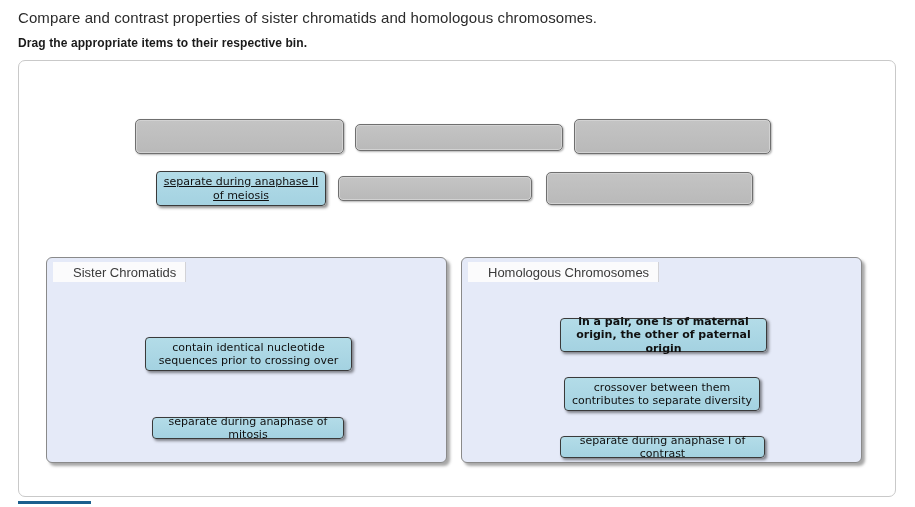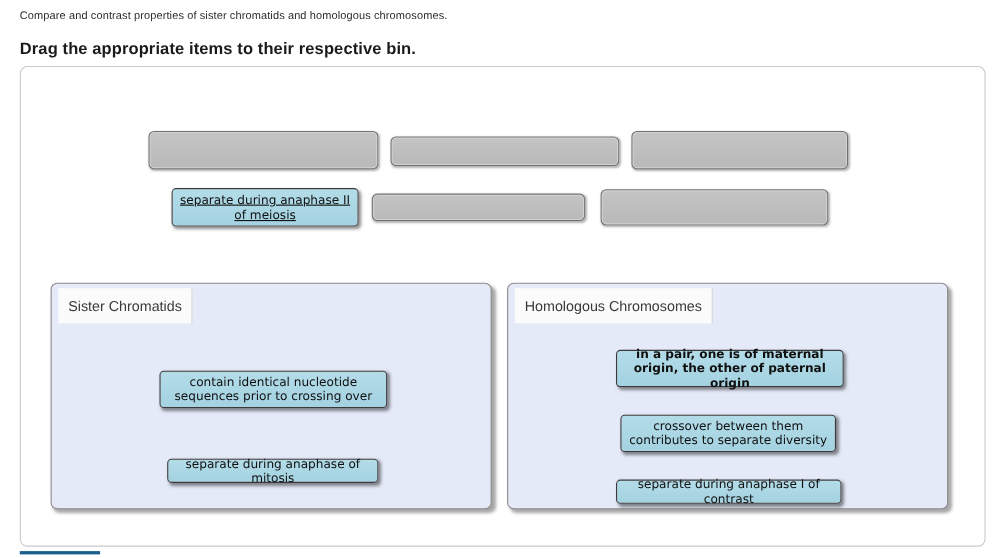--- a/index.html
+++ b/index.html
@@ -14,29 +14,29 @@
     font-family: "Liberation Sans", sans-serif;
     color: #1a1a1a;
     overflow: hidden;
   }
 
   
   .prompt-question {
     position: absolute;
     left: 18px;
     top: 9px;
-    font-size: 10px;
+    font-size: 15px;
     color: #2b2b2b;
     letter-spacing: 0.1px;
   }
   .prompt-instruction {
     position: absolute;
     left: 18px;
     top: 36px;
-    font-size: 15px;
+    font-size: 12px;
     font-weight: bold;
     color: #1a1a1a;
     letter-spacing: 0.1px;
   }
 
   
   .activity-panel {
     position: absolute;
     left: 18px;
     top: 60px;
@@ -85,26 +85,26 @@
     box-sizing: border-box;
     background: #e5eaf8;
     border: 1px solid #8a8a8a;
     border-radius: 6px;
     box-shadow: 3px 3px 3px rgba(0,0,0,0.35);
   }
   .bin-tab {
     position: absolute;
     left: 6px;
     top: 4px;
-    height: 32px;
+    height: 20px;
     background: #fbfbfc;
     border-right: 1px solid #d2d2d6;
     display: flex;
     align-items: center;
-    padding: 0 9px 0 9px;
+    padding: 0 9px 0 20px;
     font-size: 13px;
     color: #3a3a3a;
     font-family: "Liberation Sans", sans-serif;
   }
   .bin-drop-area {
     position: absolute;
     left: 0;
     top: 26px;
     right: 0;
     bottom: 0;

